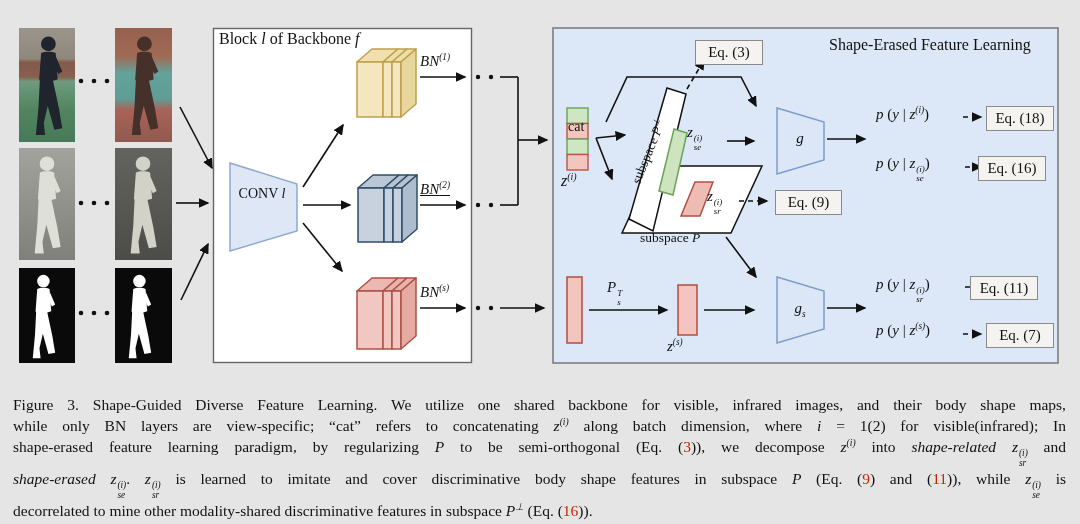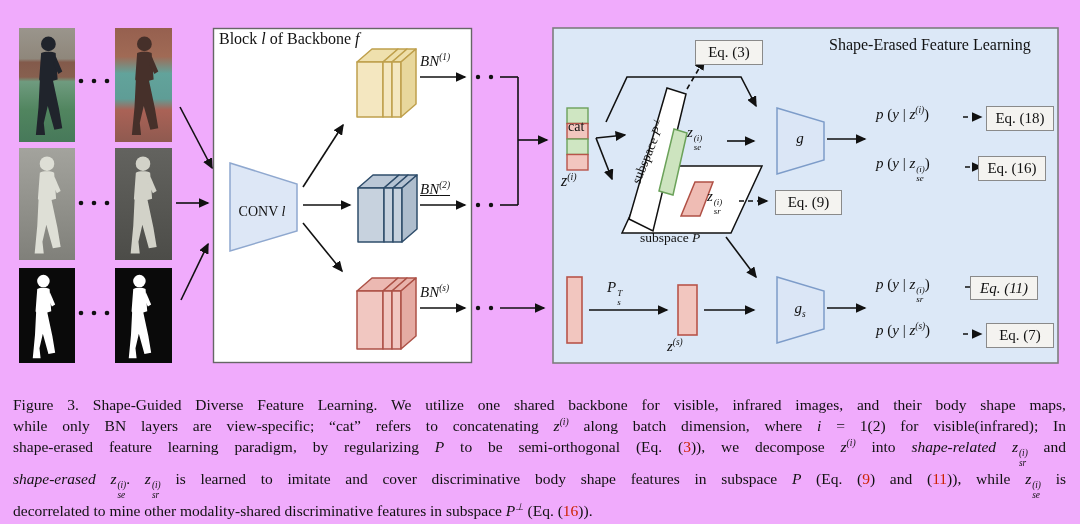--- a/index.html
+++ b/index.html
@@ -1,16 +1,16 @@
 <!DOCTYPE html>
 <html><head>
 <meta charset="utf-8">
 <style>
   html,body{margin:0;padding:0;background:#ffffff;}
-  #app{position:relative;width:1080px;height:524px;background:#f0abfc;overflow:hidden;
+  #app{position:relative;width:1080px;height:524px;background:#e5e5e5;overflow:hidden;
        font-family:"Liberation Serif",serif;color:#111;}
   .diagram{position:absolute;left:0;top:0;width:1080px;height:390px;}
   .diagram svg{position:absolute;left:0;top:0;}
   .dlabel{position:absolute;white-space:nowrap;font-size:15px;line-height:1.1;color:#111;}
   .dlabel.small{font-size:13.5px;}
   .dlabel.title{font-size:16px;}
   .center{text-align:center;}
   .mi,.mathwrap{font-style:normal;}
   .mi{font-style:italic;font-family:"Liberation Serif",serif;}
   .mathwrap{display:inline;white-space:nowrap;}
@@ -206,21 +206,21 @@
         <circle cx="478" cy="77" r="2.2"></circle>
           <circle cx="491" cy="77" r="2.2"></circle>
         <circle cx="478" cy="205" r="2.2"></circle>
           <circle cx="491" cy="205" r="2.2"></circle>
         <circle cx="478" cy="308" r="2.2"></circle>
           <circle cx="491" cy="308" r="2.2"></circle>
       </g>
     </svg>
 
     <div class="dlabel title" style="left:219px;top:30px;"><span>Block </span><span class="mathwrap"><span class="mi">l</span></span><span> of Backbone </span><span class="mathwrap"><span class="mi">f</span></span></div>
-    <div class="dlabel center" style="left:231px;top:204px;width:62px;font-size:14px;"><span>CONV </span><span class="mathwrap"><span class="mi">l</span></span></div>
+    <div class="dlabel center" style="left:231px;top:186px;width:62px;font-size:14px;"><span>CONV </span><span class="mathwrap"><span class="mi">l</span></span></div>
     <div class="dlabel" style="left:420px;top:53px;"><span class="mathwrap"><span class="mi">BN</span><sup class="mi">(1)</sup></span></div>
     <div class="dlabel" style="left:420px;top:181px;text-decoration:underline;"><span class="mathwrap"><span class="mi">BN</span><sup class="mi">(2)</sup></span></div>
     <div class="dlabel" style="left:420px;top:284px;"><span class="mathwrap"><span class="mi">BN</span><sup class="mi">(s)</sup></span></div>
     <div class="dlabel" style="left:520px;top:119px;font-size:14px;padding-left:48px;">cat</div>
     <div class="dlabel title" style="left:829px;top:36px;">Shape-Erased Feature Learning</div>
 
     <div class="dlabel" style="left:561px;top:172px;font-size:16px;"><span class="mathwrap"><span class="mi">z</span><sup class="mi">(i)</sup></span></div>
     <div class="dlabel small rot-label" style="left:649px;top:152px;"><span>subspace </span><span class="mathwrap"><span class="mi">P</span><sup class="mi">⊥</sup></span></div>
     <div class="dlabel" style="left:687px;top:124px;"><span class="mathwrap"><span class="mi">z</span><span class="supsub">
             <span class="ss-sup">(i)</span>
@@ -247,21 +247,21 @@
     <div class="dlabel" style="left:876px;top:276px;"><span class="mathwrap"><span class="mi">p</span></span><span> (</span><span class="mathwrap"><span class="mi">y</span></span><span> | </span><span class="mathwrap"><span class="mi">z</span><span class="supsub">
             <span class="ss-sup">(i)</span>
             <span class="ss-sub">sr</span>
           </span></span><span>)</span></div>
     <div class="dlabel" style="left:876px;top:322px;"><span class="mathwrap"><span class="mi">p</span></span><span> (</span><span class="mathwrap"><span class="mi">y</span></span><span> | </span><span class="mathwrap"><span class="mi">z</span><sup class="mi">(s)</sup></span><span>)</span></div>
 
     <div class="eqbox" style="left:695px;top:40px;width:66px;height:23px;">Eq. (3)</div>
     <div class="eqbox" style="left:775px;top:190px;width:65px;height:23px;">Eq. (9)</div>
     <div class="eqbox" style="left:986px;top:106px;width:66px;height:23px;">Eq. (18)</div>
     <div class="eqbox" style="left:978px;top:156px;width:66px;height:23px;text-align:center;">Eq. (16)</div>
-    <div class="eqbox" style="left:970px;top:276px;width:66px;height:22px;font-style:italic;">Eq. (11)</div>
+    <div class="eqbox" style="left:970px;top:276px;width:66px;height:22px;">Eq. (11)</div>
     <div class="eqbox" style="left:986px;top:323px;width:66px;height:23px;">Eq. (7)</div>
   </div>
 
   <div class="caption">
     <div class="cap-line cap-just"><span>Figure 3. Shape-Guided Diverse Feature Learning. We utilize one shared backbone for visible, infrared images, and their body shape maps,</span></div>
     <div class="cap-line cap-just"><span>while only BN layers are view-specific; “cat” refers to concatenating </span><span class="mathwrap"><span class="mi">z</span><sup class="mi">(i)</sup></span><span> along batch dimension, where </span><span class="mathwrap"><span class="mi">i</span></span><span> = 1(2) for visible(infrared); In</span></div>
     <div class="cap-line cap-just"><span>shape-erased feature learning paradigm, by regularizing </span><span class="mathwrap"><span class="mi">P</span></span><span> to be semi-orthogonal (Eq. (</span><span class="red">3</span><span>)), we decompose </span><span class="mathwrap"><span class="mi">z</span><sup class="mi">(i)</sup></span><span> into </span><span class="it">shape-related</span><span> </span><span class="mathwrap"><span class="mi">z</span><span class="supsub">
             <span class="ss-sup">(i)</span>
             <span class="ss-sub">sr</span>
           </span></span><span> and</span></div>

